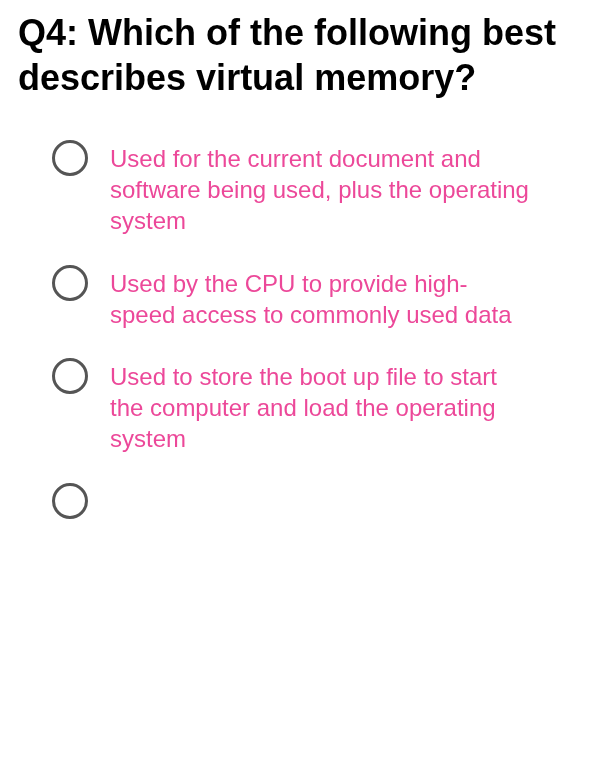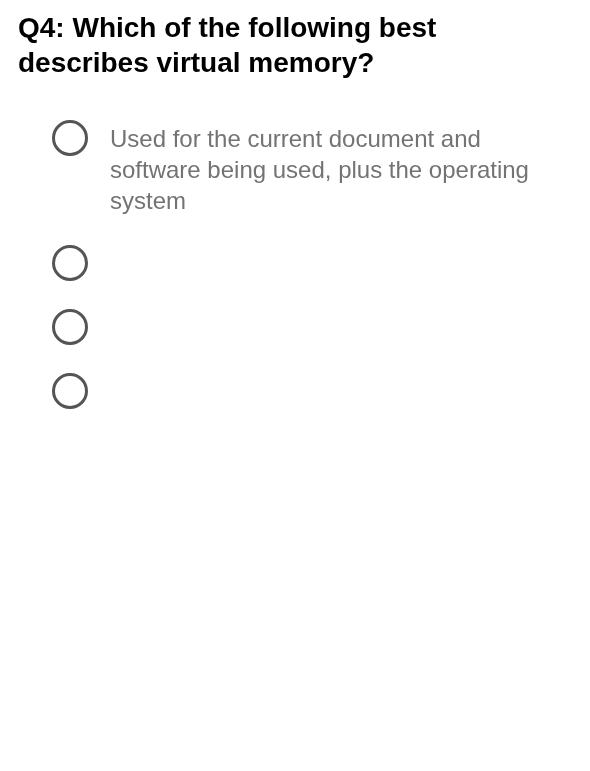--- a/index.html
+++ b/index.html
@@ -9,21 +9,21 @@
     }
     body {
       width: 590px;
       height: 771px;
       background: #ffffff;
       font-family: Arial, Helvetica, sans-serif;
       padding: 10px 18px;
       color: #000000;
     }
     .question-text {
-      font-size: 28px;
+      font-size: 36px;
       font-weight: bold;
       line-height: 1.25;
       margin-bottom: 40px;
     }
     .options {
       display: flex;
       flex-direction: column;
       gap: 28px;
       padding-left: 34px;
     }
@@ -38,42 +38,44 @@
       height: 36px;
       border: 3px solid #555555;
       border-radius: 50%;
       background: #ffffff;
       margin-top: 0px;
       cursor: pointer;
     }
     .option-text {
       font-size: 24px;
       line-height: 1.3;
-      color: #737373;
+      color: #ec4899;
       padding-top: 3px;
       max-width: 420px;
     }
   </style>
 </head>
 <body>
 
 <div class="question-text">Q4: Which of the following best describes virtual memory?</div>
 
 <div class="options">
 
   <div class="option">
     <div class="radio"></div>
     <div class="option-text">Used for the current document and software being used, plus the operating system</div>
   </div>
 
   <div class="option">
     <div class="radio"></div>
+    <div class="option-text">Used by the CPU to provide high-speed access to commonly used data</div>
   </div>
 
   <div class="option">
     <div class="radio"></div>
+    <div class="option-text">Used to store the boot up file to start the computer and load the operating system</div>
   </div>
 
   <div class="option">
     <div class="radio"></div>
   </div>
 
 </div>
 
 </body></html>

